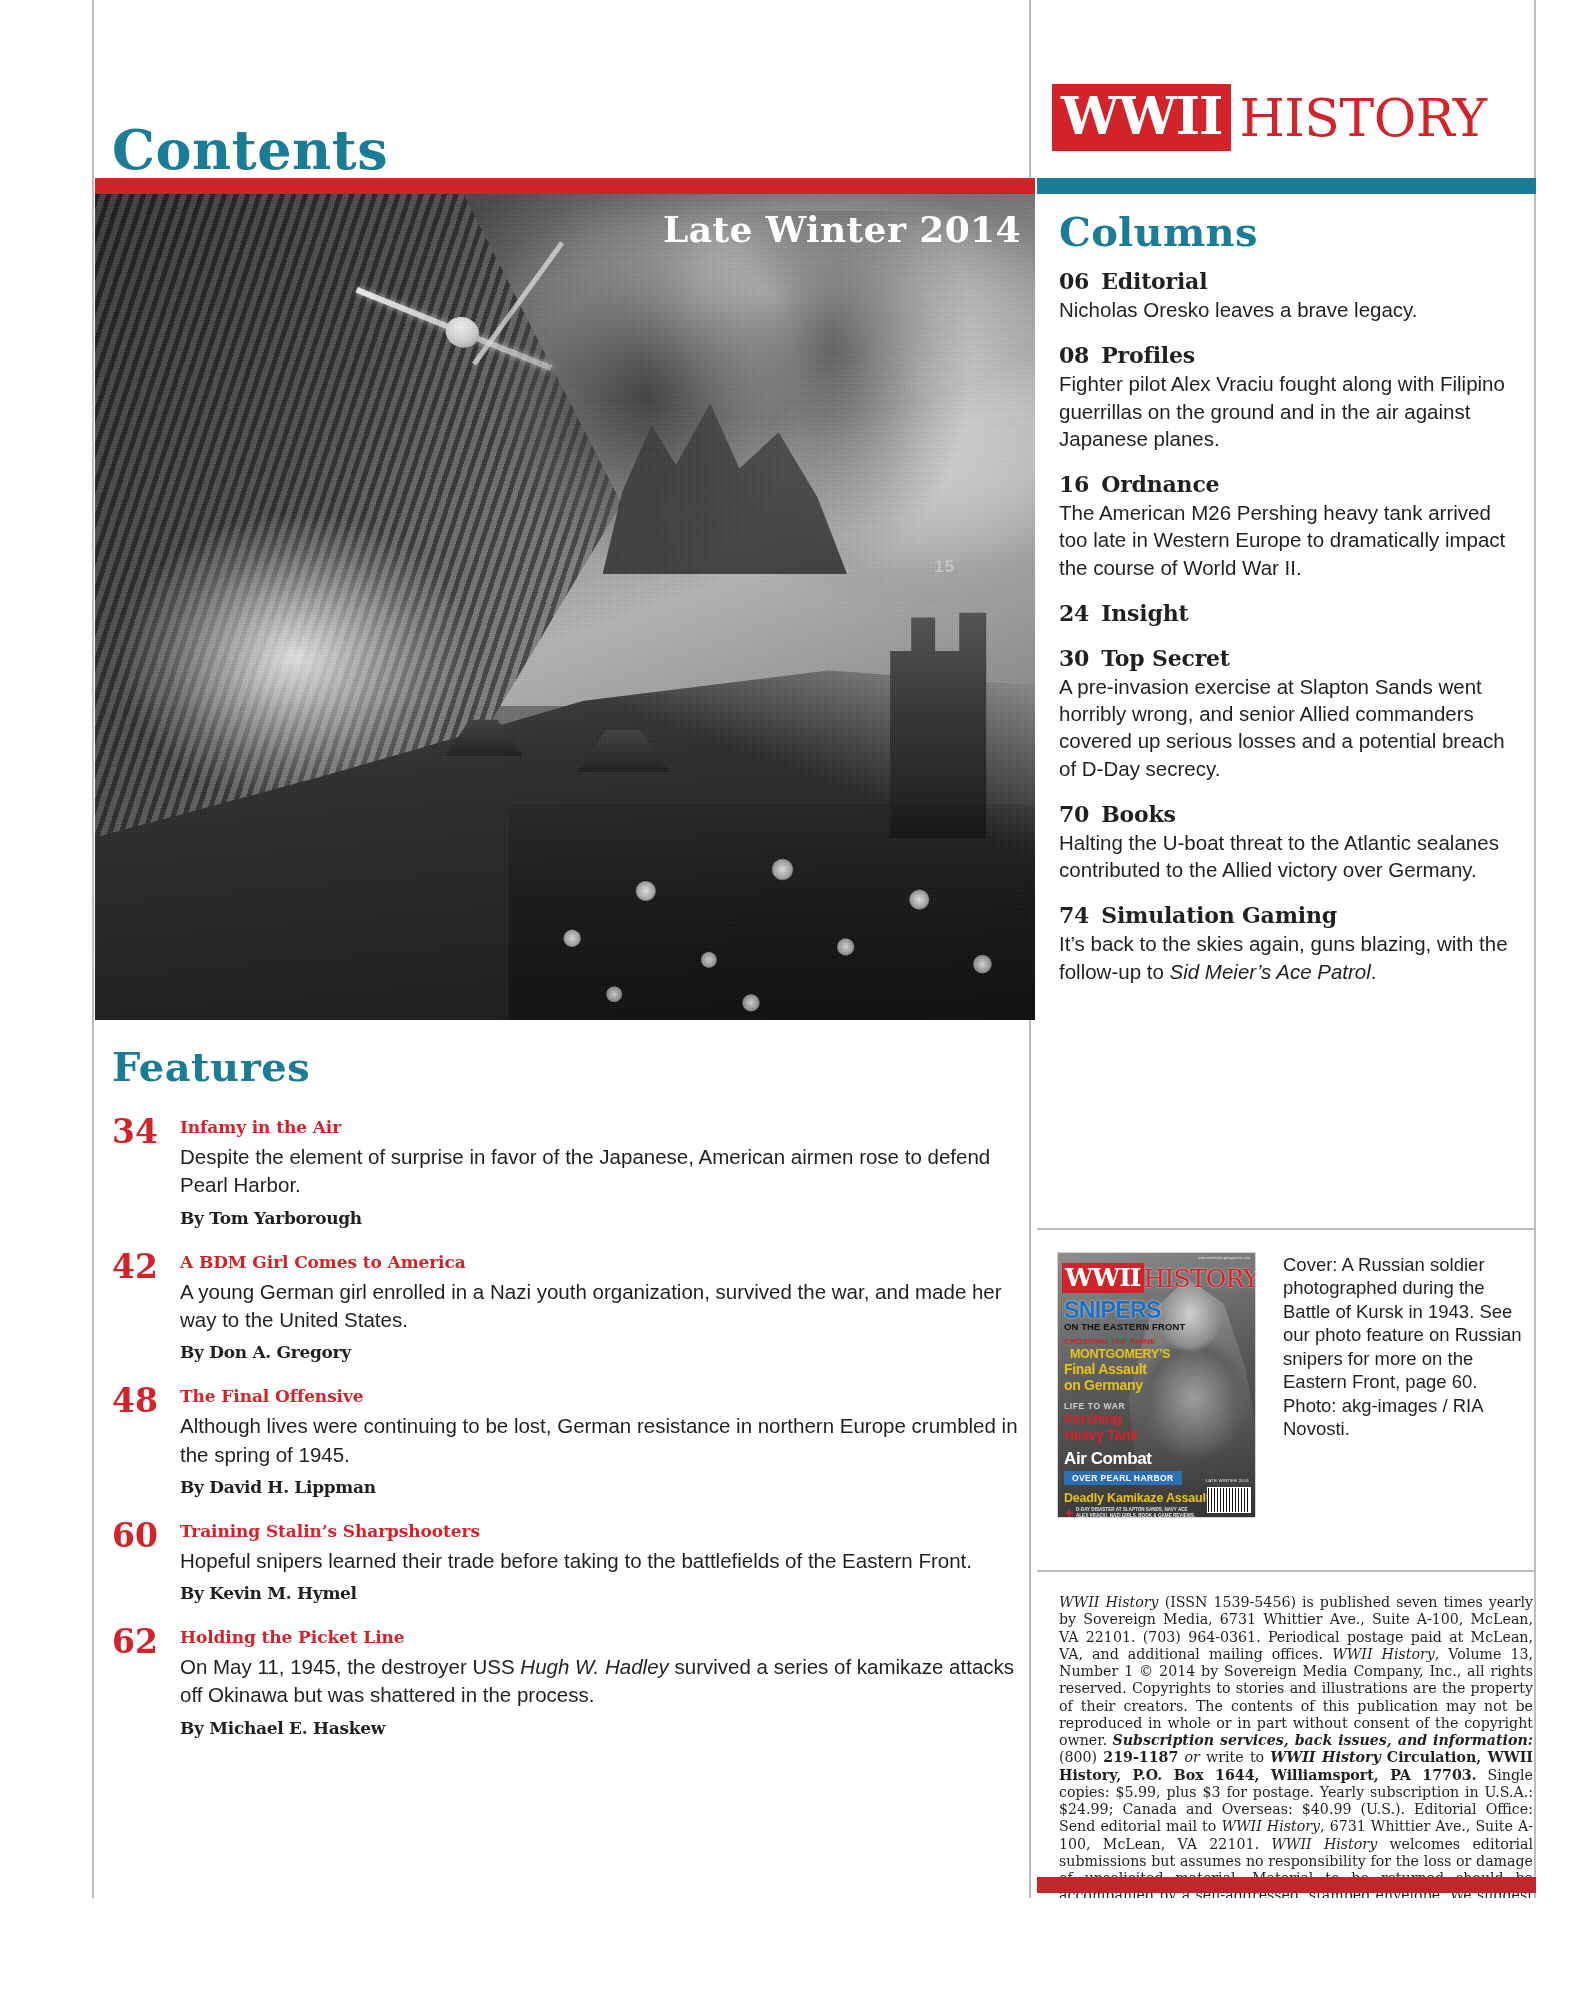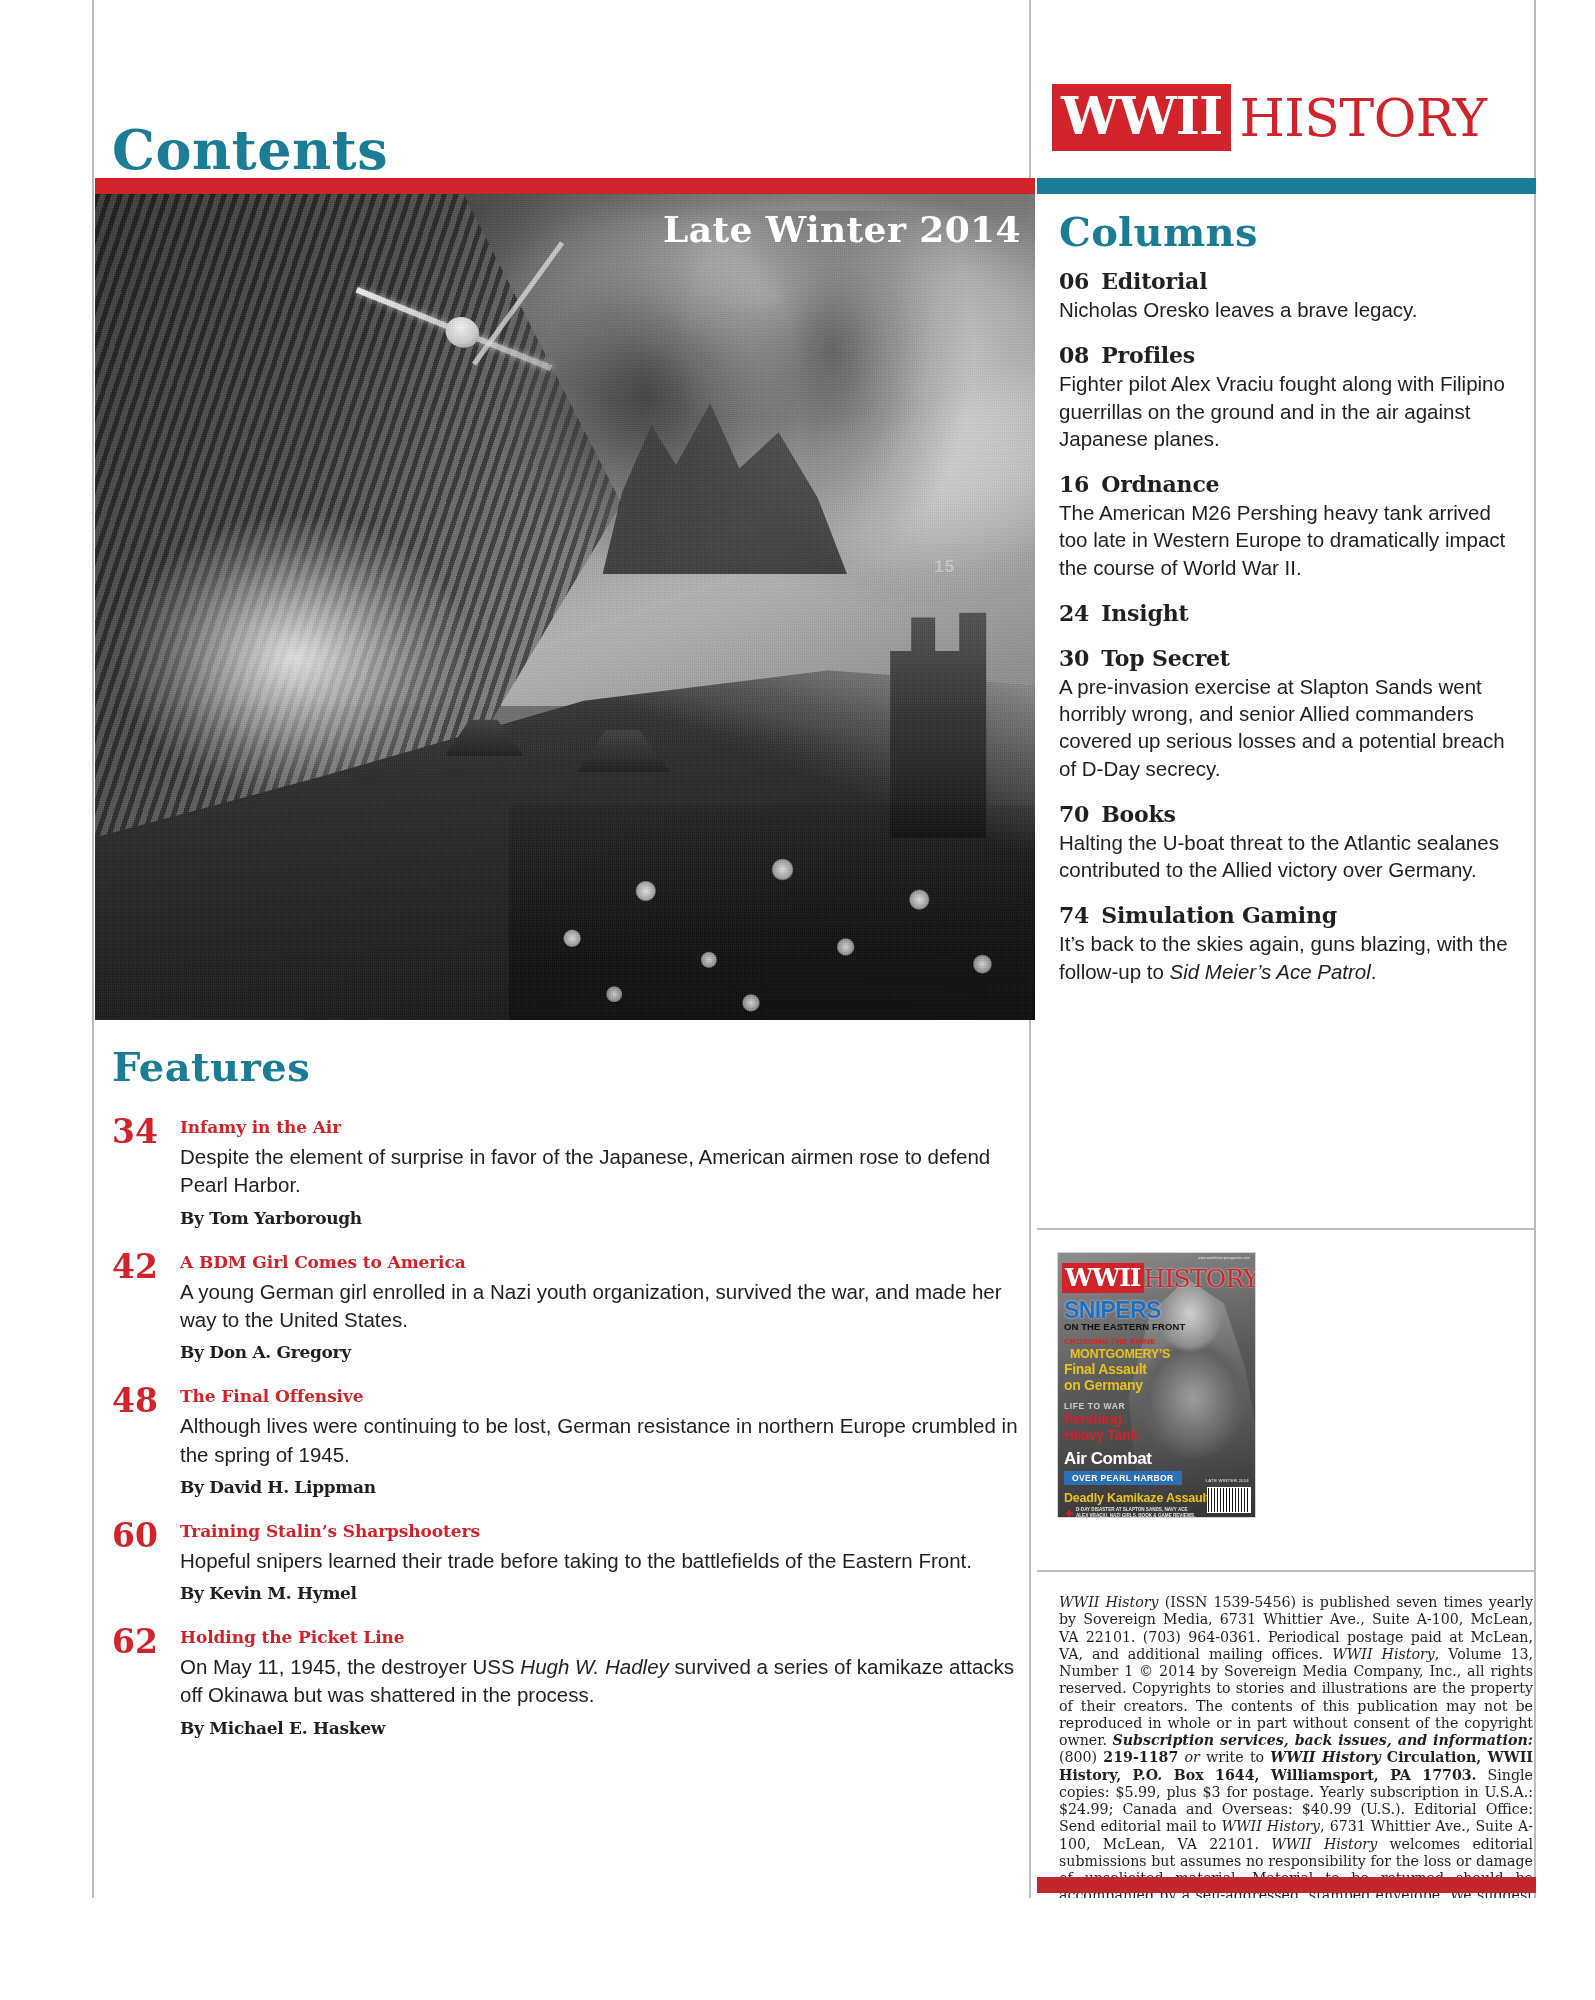--- a/index.html
+++ b/index.html
@@ -552,20 +552,21 @@
     <div class="ct-line ct-heavytank">Heavy Tank</div>
     <div class="ct-line ct-aircombat">Air Combat</div>
     <div class="ct-line ct-pearl">OVER PEARL HARBOR</div>
     <div class="ct-line ct-kamikaze">Deadly Kamikaze Assault</div>
     <div class="ct-cross">✚</div>
     <div class="ct-blurb">D-DAY DISASTER AT SLAPTON SANDS, NAVY ACE ALEX VRACIU, NAZI GIRLS, BOOK &amp; GAME REVIEWS, AND MORE!</div>
     <div class="ct-date">LATE WINTER 2014</div>
     <div class="ct-barcode"></div>
   </div>
 
+  <div class="cover-caption">Cover: A Russian soldier photographed during the Battle of Kursk in 1943. See our photo feature on Russian snipers for more on the Eastern Front, page 60. Photo: akg-images / RIA Novosti.</div>
 
   <div class="rule-h-legal"></div>
 
   <div class="legal"><i>WWII History</i><span> (ISSN 1539-5456) is published seven times yearly by Sovereign Media, 6731 Whittier Ave., Suite A-100, McLean, VA 22101. (703) 964-0361. Periodical postage paid at McLean, VA, and additional mailing offices. </span><i>WWII History</i><span>, Volume 13, Number 1 © 2014 by Sovereign Media Company, Inc., all rights reserved. Copyrights to stories and illustrations are the property of their creators. The contents of this publication may not be reproduced in whole or in part without consent of the copyright owner. </span><span class="bi">Subscription services, back issues, and information:</span><span> (800) </span><b>219-1187</b><span> </span><i>or</i><span> write to </span><span class="bi">WWII History</span><span> </span><b>Circulation, WWII History, P.O. Box 1644, Williamsport, PA 17703.</b><span> Single copies: $5.99, plus $3 for postage. Yearly subscription in U.S.A.: $24.99; Canada and Overseas: $40.99 (U.S.). Editorial Office: Send editorial mail to </span><i>WWII History</i><span>, 6731 Whittier Ave., Suite A-100, McLean, VA 22101. </span><i>WWII History</i><span> welcomes editorial submissions but assumes no responsibility for the loss or damage of unsolicited material. Material to be returned should be accompanied by a self-addressed, stamped envelope. We suggest that you send a self-addressed, stamped envelope for a copy of our author’s guidelines. </span><b>POSTMASTER: Send address changes to WWII History, P.O. Box 1644, Williamsport, PA 17703.</b></div>
 
   <div class="red-bar-bottom"></div>
 
 </div>
 
 </body></html>

